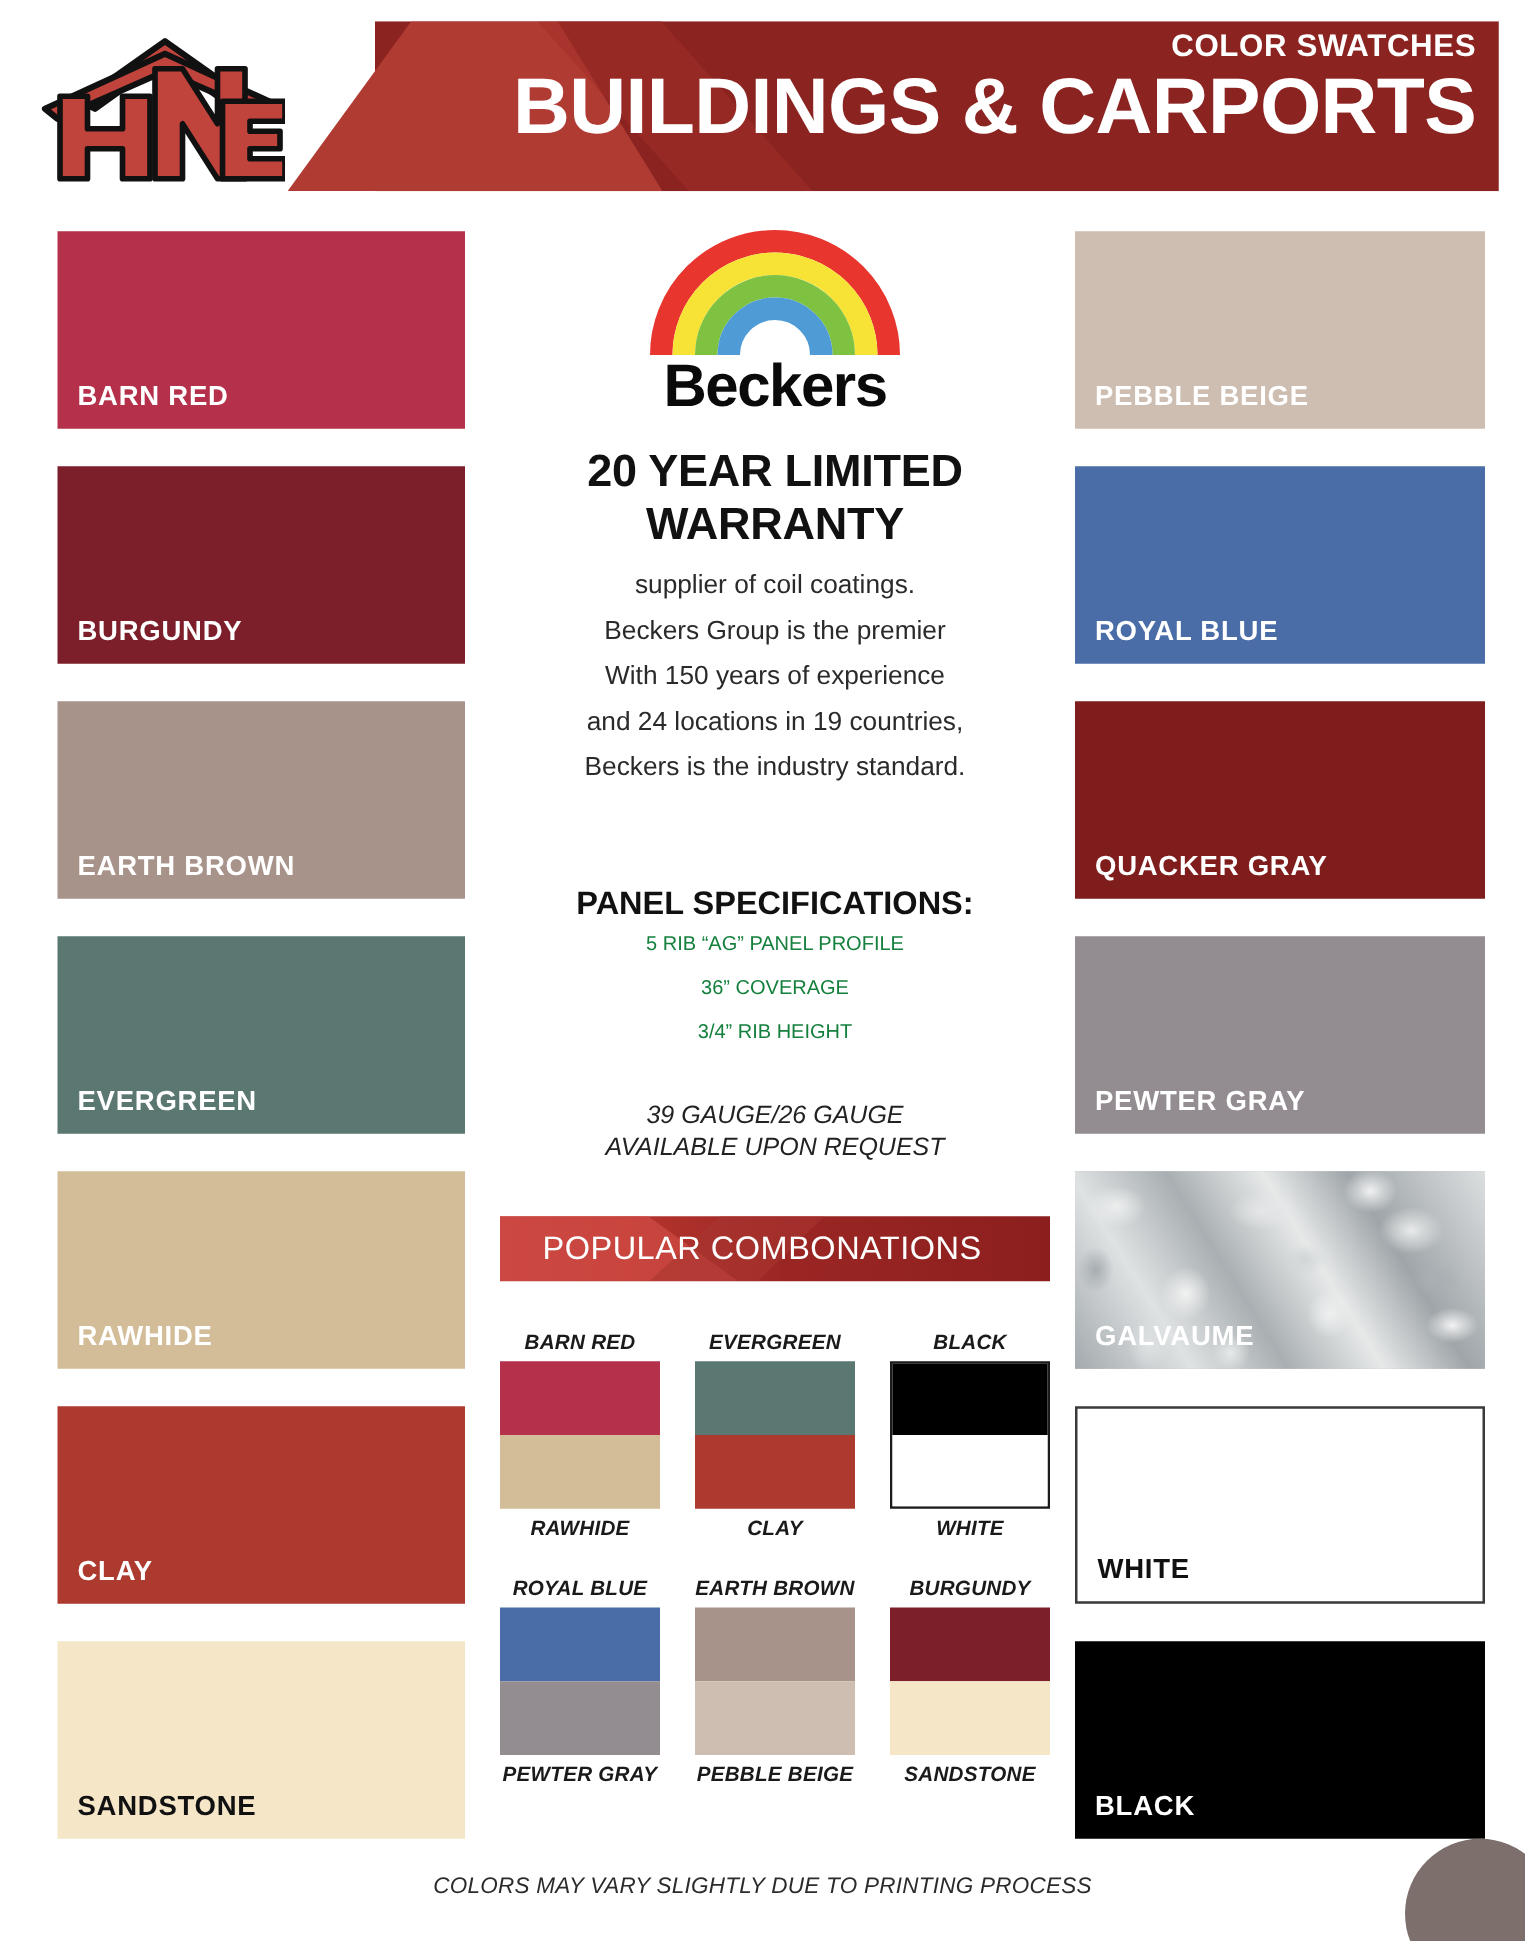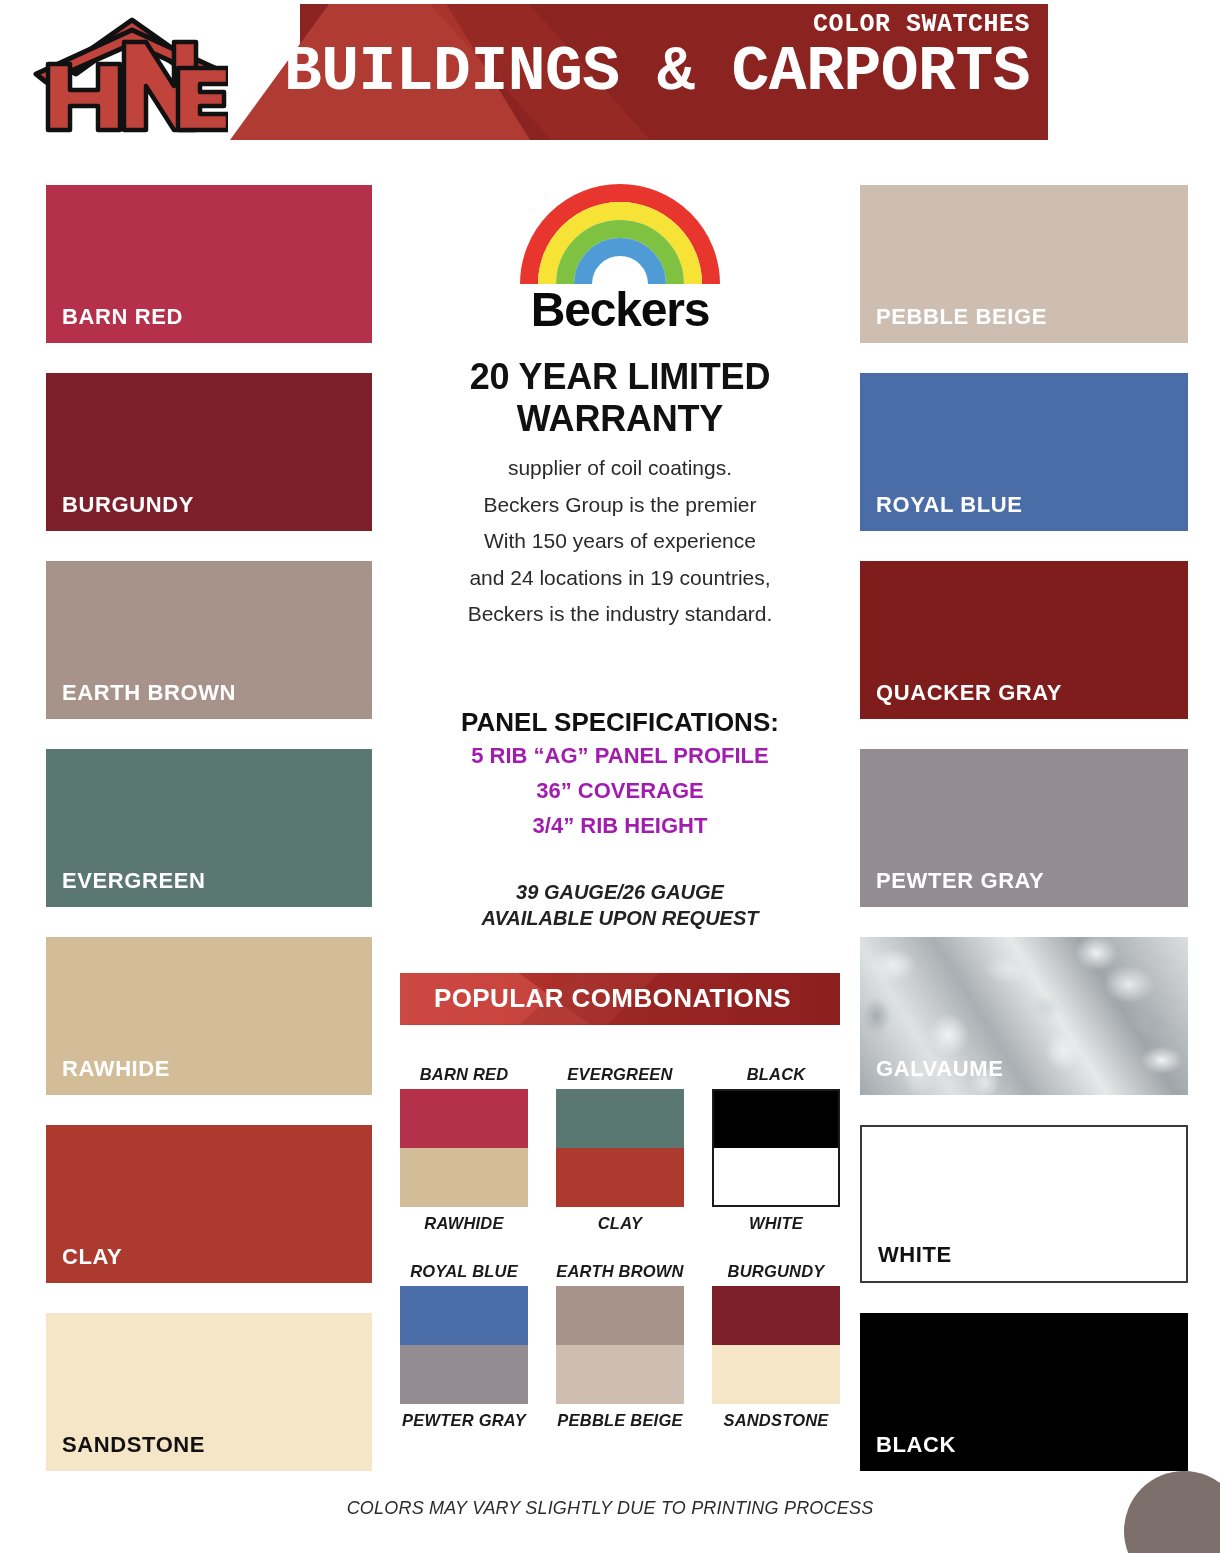--- a/index.html
+++ b/index.html
@@ -12,24 +12,23 @@
     height: 1553px;
     position: relative;
     overflow: hidden;
     font-family: "Liberation Sans", sans-serif;
     -webkit-font-smoothing: antialiased;
   }
 
   
   .header {
     position: absolute;
-    left: 0; top: 4px;
-    width: 1048px; height: 136px;
+    left: 0; top: 17px;
+    width: 1199px; height: 136px;
     overflow: hidden;
-    font-family: Liberation Mono, monospace;
   }
   .header-bg-dark {
     position: absolute;
     left: 300px; top: 0;
     width: 920px; height: 136px;
     background: #8B2321;
   }
   .header-wedge-a {
     position: absolute;
     left: 230px; top: 0;
@@ -171,30 +170,29 @@
   }
   .specs-title {
     text-align: center;
     font-size: 26px;
     font-weight: bold;
     color: #111;
     margin-top: 74px;
   }
   .specs-line {
     text-align: center;
-    font-size: 22px;
-    color: #a21caf;
+    font-size: 16px;
+    color: #15803d;
     line-height: 35px;
-    font-weight: bold;
   }
   .gauge-block {
     text-align: center;
     font-size: 20px;
     font-style: italic;
-    font-weight: bold;
+    font-weight: normal;
     color: #222;
     line-height: 26px;
     margin-top: 36px;
   }
 
   
   .combo-banner {
     position: relative;
     margin-top: 42px;
     height: 52px;
@@ -219,21 +217,21 @@
     width: 140px;
     background: #A93530;
     clip-path: polygon(40% 0, 100% 0, 62% 100%, 0 100%);
     opacity: .6;
   }
   .combo-banner-label {
     position: relative;
     z-index: 2;
     color: #ffffff;
     font-size: 26px;
-    font-weight: bold;
+    font-weight: normal;
     letter-spacing: 0.4px;
     margin-left: 34px;
   }
 
   .combo-grid {
     display: flex;
     justify-content: space-between;
     margin-top: 40px;
   }
   .combo-grid.second { margin-top: 30px; }

